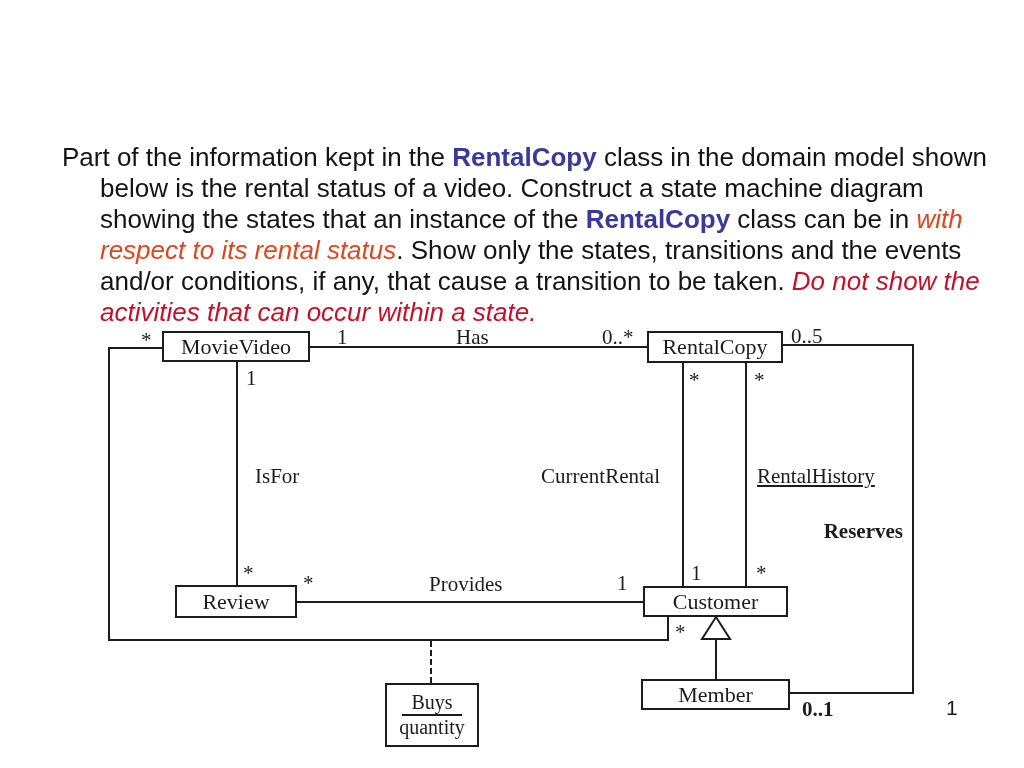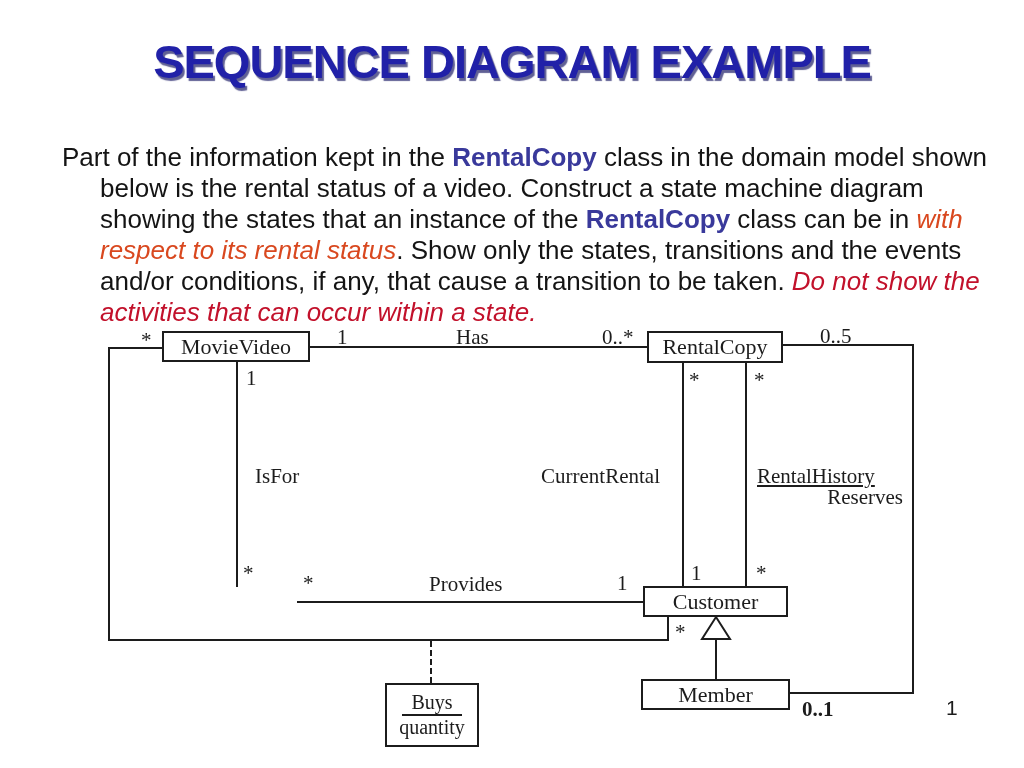--- a/index.html
+++ b/index.html
@@ -46,21 +46,20 @@
   #page-number{
     position:absolute;left:946px;top:696px;font-size:21px;color:#1c1c1c;
     font-family:"Liberation Sans",sans-serif;
   }
 </style>
 </head>
 <body>
 
 <div id="slide">
 
-  <div id="title" style="color: rgb(33, 33, 168);">SEQUENCE DIAGRAM EXAMPLE</div>
 
   <p id="intro">
     <span>Part of the information kept in the </span><span class="b-blue" style="color: rgb(57, 57, 155);">RentalCopy</span><span> class in the domain model shown below is the rental status of a video. Construct a state machine diagram showing the states that an instance of the </span><span class="b-blue" style="color: rgb(57, 57, 155);">RentalCopy</span><span> class can be in </span><span class="i-orange" style="color: rgb(217, 72, 31);">with respect to its rental status</span><span>. Show only the states, transitions and the events and/or conditions, if any, that cause a transition to be taken. </span><span class="i-red" style="color: rgb(194, 17, 43);">Do not show the activities that can occur within a state.</span>
   </p>
 
   <div id="diagram">
 
     <div class="hline" style="left:310px;top:346px;width:337px;"></div>
 
     <div class="hline" style="left:108px;top:347px;width:54px;"></div>
@@ -86,46 +85,49 @@
     </svg>
 
     <div class="dline" style="left:430px;top:641px;height:42px;"></div>
 
     <div class="ubox" style="left:162px;top:331px;width:148px;height:31px;">
       <span>MovieVideo</span>
     </div>
     <div class="ubox" style="left:647px;top:331px;width:136px;height:32px;">
       <span>RentalCopy</span>
     </div>
+    <div class="ubox" style="left:175px;top:585px;width:122px;height:33px;">
+      <span>Review</span>
+    </div>
     <div class="ubox" style="left:641px;top:679px;width:149px;height:31px;">
       <span>Member</span>
     </div>
     <div class="ubox" style="left:643px;top:586px;width:145px;height:31px;">
       <span>Customer</span>
     </div>
     <div class="ubox" id="assoc-class-buys" style="left:385px;top:683px;width:94px;height:64px;">
       <div class="cell" style="height:30px;border-bottom:2px solid #1c1c1c;">
         <span>Buys</span>
       </div>
       <div class="cell" style="height:30px;">
         <span>quantity</span>
       </div>
     </div>
 
     <div class="lbl" style="left:456px;top:325px;">Has</div>
     <div class="lbl" style="left:247px;top:464px;margin-left:8px;">IsFor</div>
     <div class="lbl" style="left:660px;top:464px;transform:translateX(-100%);">CurrentRental</div>
     <div class="lbl" style="left:757px;top:464px;text-decoration:underline;">RentalHistory</div>
-    <div class="lbl" style="left:903px;top:485px;transform:translateX(-100%);">Reserves</div>
+    <div class="lbl" style="left:903px;top:519px;transform:translateX(-100%);font-weight:bold;">Reserves</div>
     <div class="lbl" style="left:429px;top:572px;">Provides</div>
 
     <div class="lbl" style="left:141px;top:328px;">*</div>
     <div class="lbl" style="left:337px;top:325px;">1</div>
     <div class="lbl" style="left:602px;top:325px;">0..*</div>
-    <div class="lbl" style="left:791px;top:324px;margin-left:29px;">0..5</div>
+    <div class="lbl" style="left:791px;top:324px;">0..5</div>
     <div class="lbl" style="left:246px;top:366px;">1</div>
     <div class="lbl" style="left:689px;top:368px;">*</div>
     <div class="lbl" style="left:754px;top:368px;">*</div>
     <div class="lbl" style="left:243px;top:561px;">*</div>
     <div class="lbl" style="left:303px;top:571px;">*</div>
     <div class="lbl" style="left:617px;top:571px;">1</div>
     <div class="lbl" style="left:691px;top:561px;">1</div>
     <div class="lbl" style="left:756px;top:561px;">*</div>
     <div class="lbl" style="left:675px;top:620px;">*</div>
     <div class="lbl" style="left:802px;top:697px;font-weight:bold;">0..1</div>

